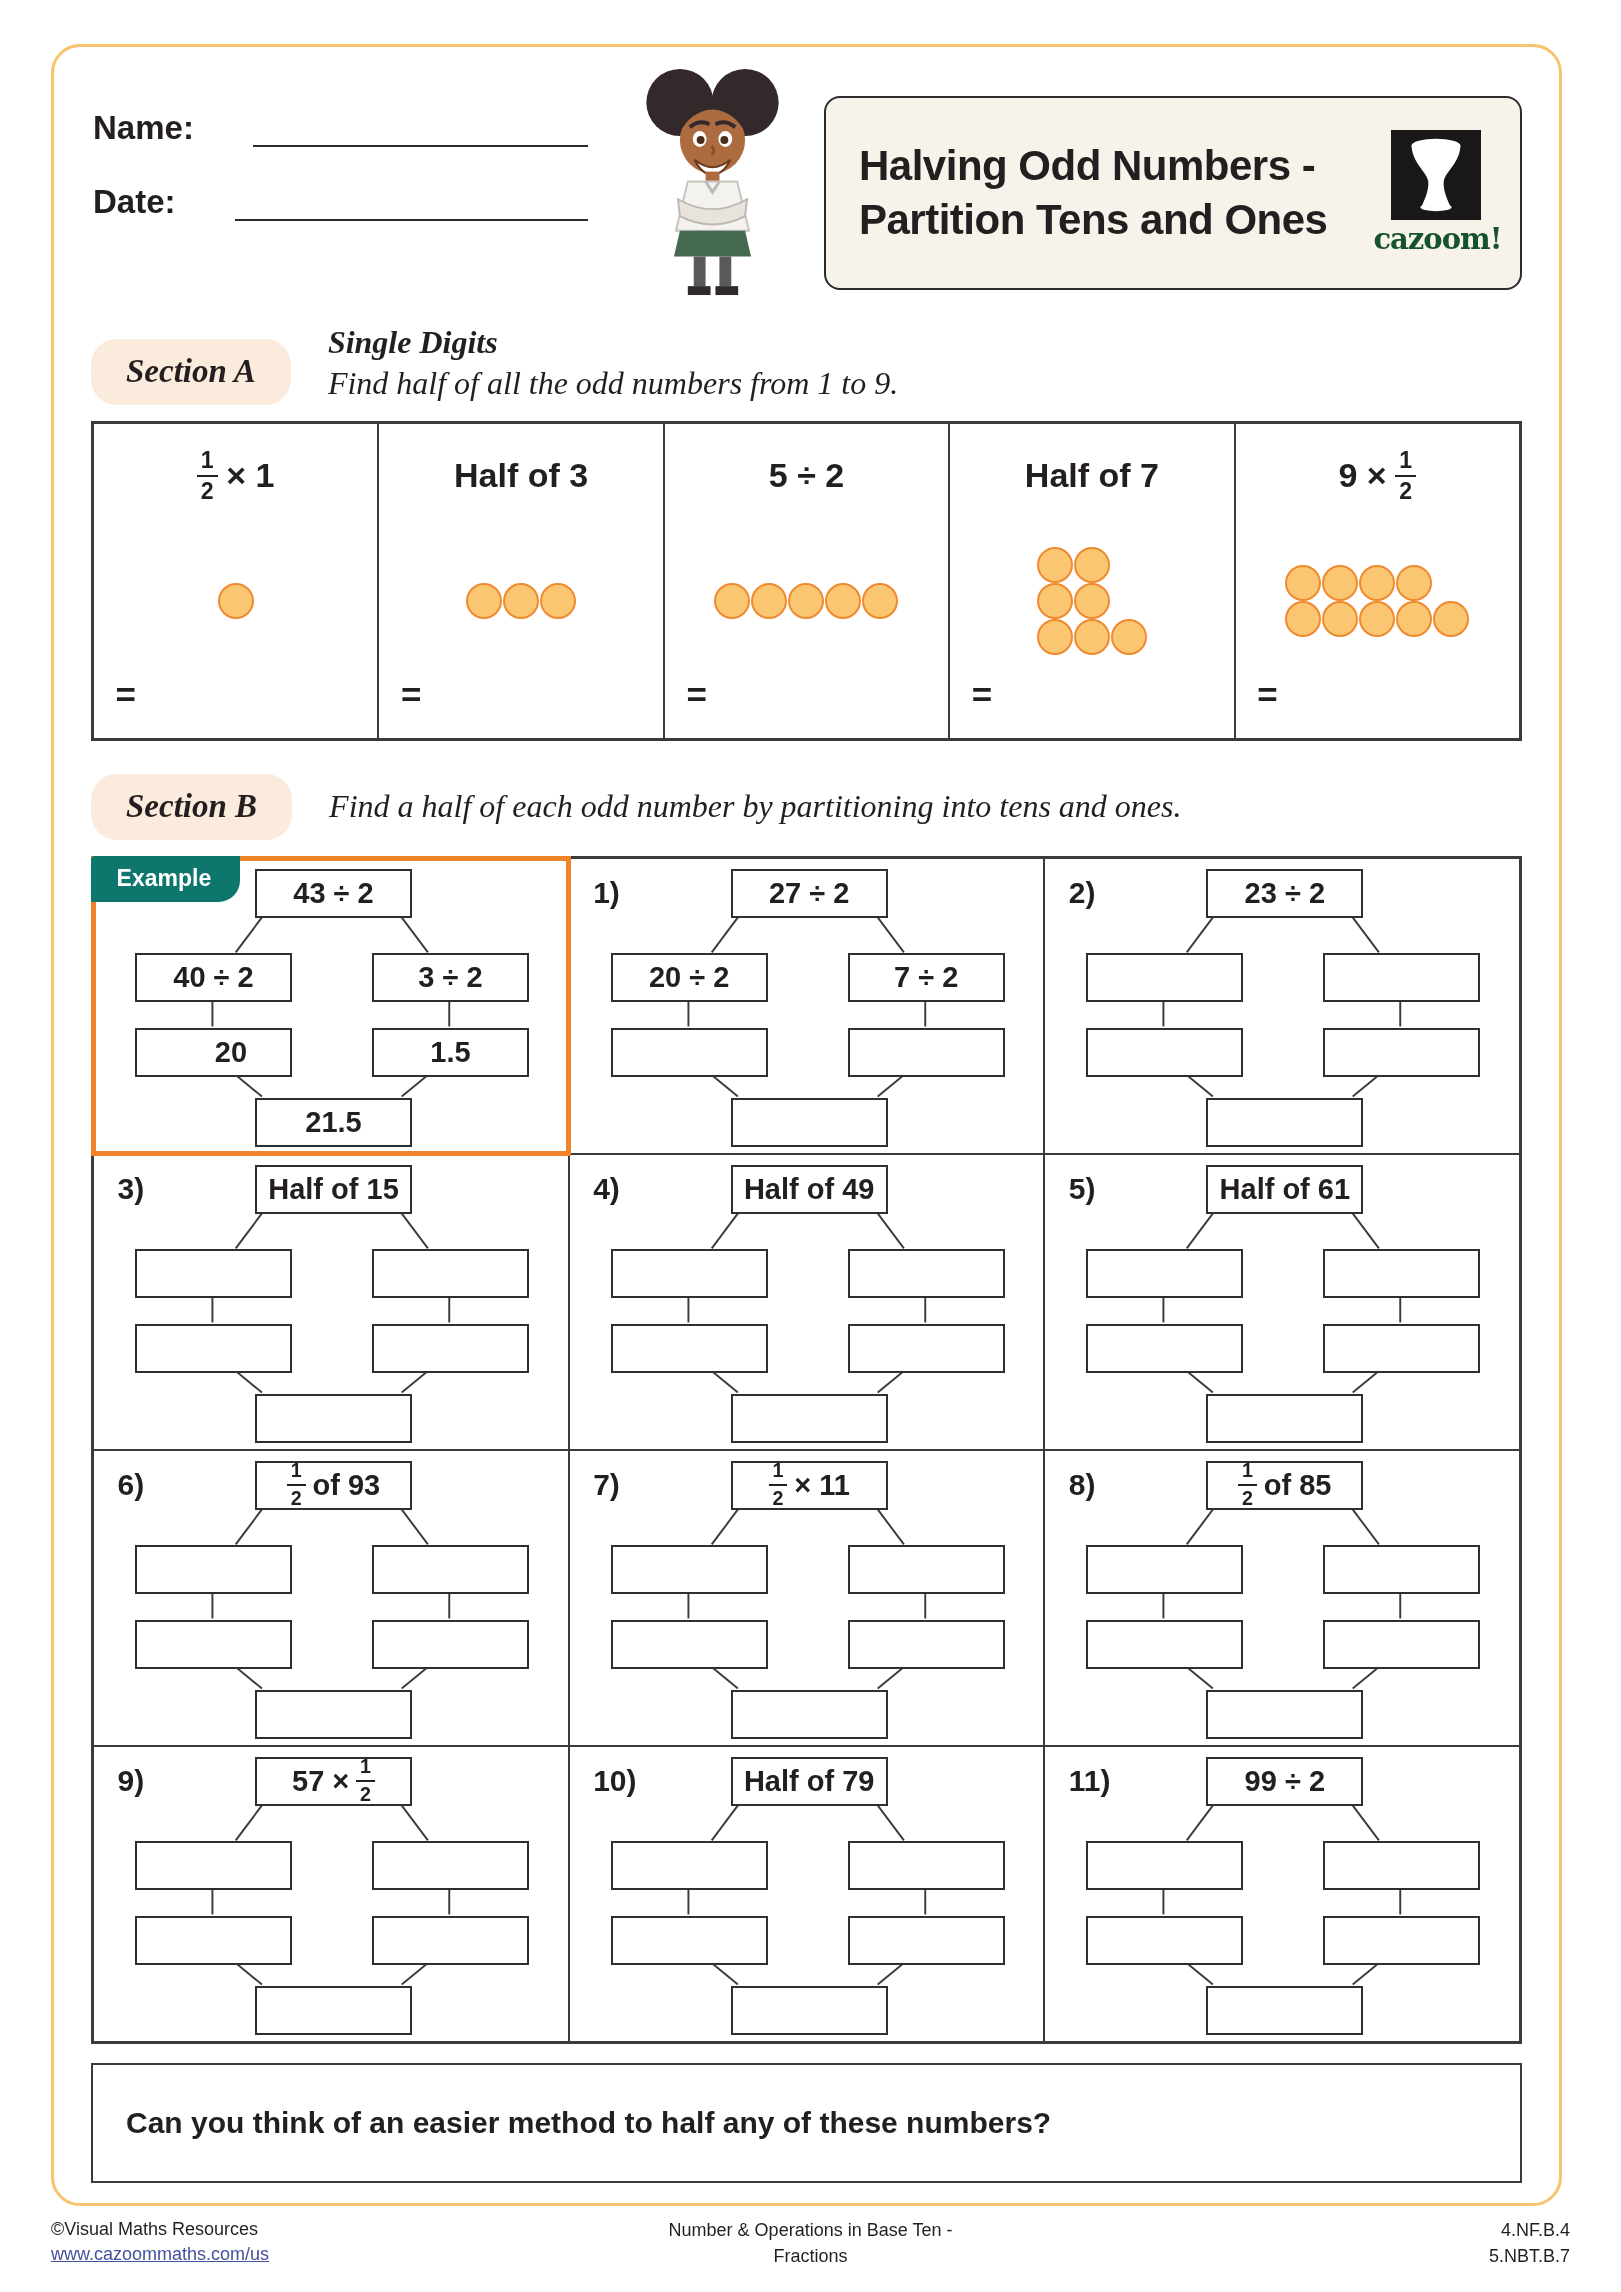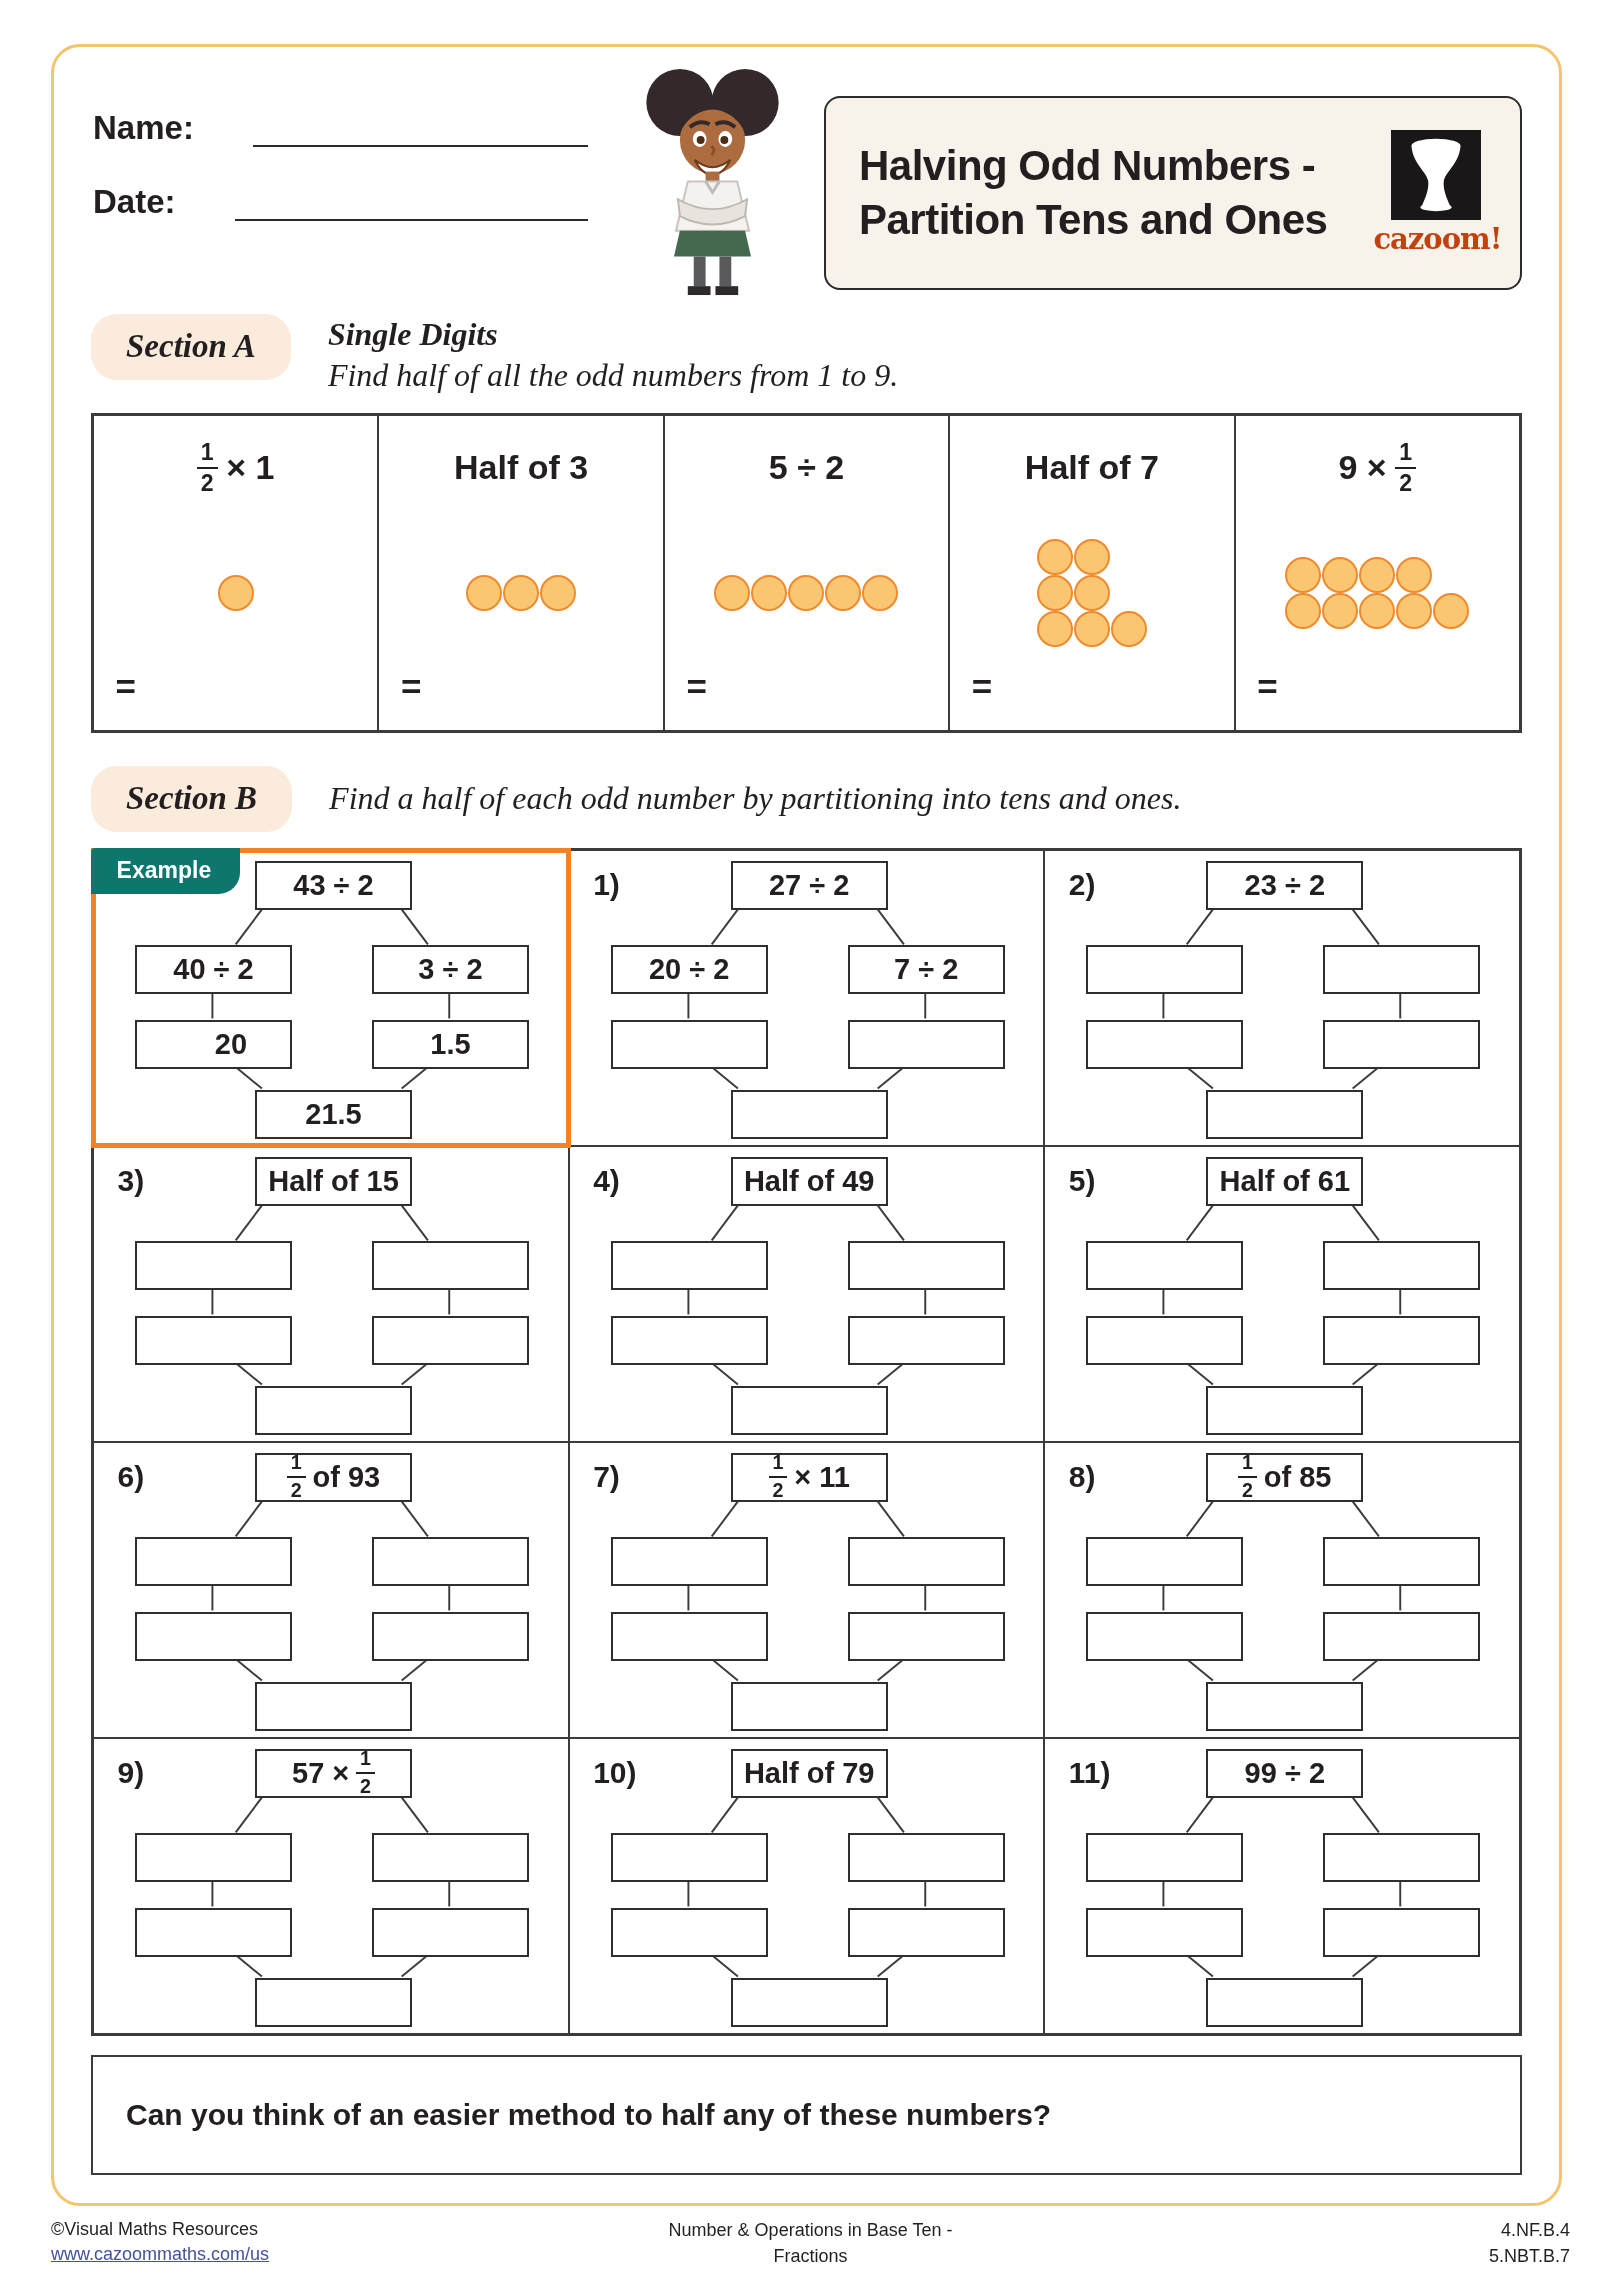--- a/index.html
+++ b/index.html
@@ -16,24 +16,24 @@
   .nd-label { font-size:33px; font-weight:bold; }
   .nd-line { flex:1; border-bottom:2.5px solid #2b2b2b; margin-left:23.5px; height:37px; }
   .girl { position:absolute; left:537px; top:2px; width:169px; height:237px; }
   .titlebox { position:absolute; left:733px; right:0; top:37px; height:194px;
               background:#F8F3EA; border:2.9px solid #2b2b2b; border-radius:16px;
               display:flex; align-items:center; padding:0 21.6px 0 33px; box-sizing:border-box; }
   .title-text { flex:1; font-size:42px; font-weight:bold; line-height:1.28; letter-spacing:-0.5px; }
   .logo { width:125px; text-align:center; flex:none; }
   .logo svg { width:90px; height:90px; display:block; margin:0 auto; }
   .logo-text { font-family:"DejaVu Serif", serif; font-weight:bold; font-size:29px;
-               margin-top:2px; letter-spacing:-1px; color:#c2410c; }
+               margin-top:2px; letter-spacing:-1px; color:#14532d; }
 
   
-  .section-row { display:flex; align-items:flex-start; margin-top:12px; }
+  .section-row { display:flex; align-items:flex-end; margin-top:20px; }
   .section-row.center { align-items:center; margin-top:33px; }
   .section-pill { background:#FBEBDC; border-radius:25.5px; padding:14.7px 35px; flex:none;
                   font-family:"Liberation Serif", serif; font-style:italic; font-weight:bold; font-size:33px; }
   .section-copy { margin-left:37px; font-family:"Liberation Serif", serif; font-style:italic;
                   font-size:32px; line-height:1.3; }
   .section-copy .bold-head { font-weight:bold; }
 
   
   .sa-table { display:grid; grid-template-columns:repeat(5,1fr); border:2.5px solid #3b3b3b;
               margin-top:15.7px; height:316px; }

